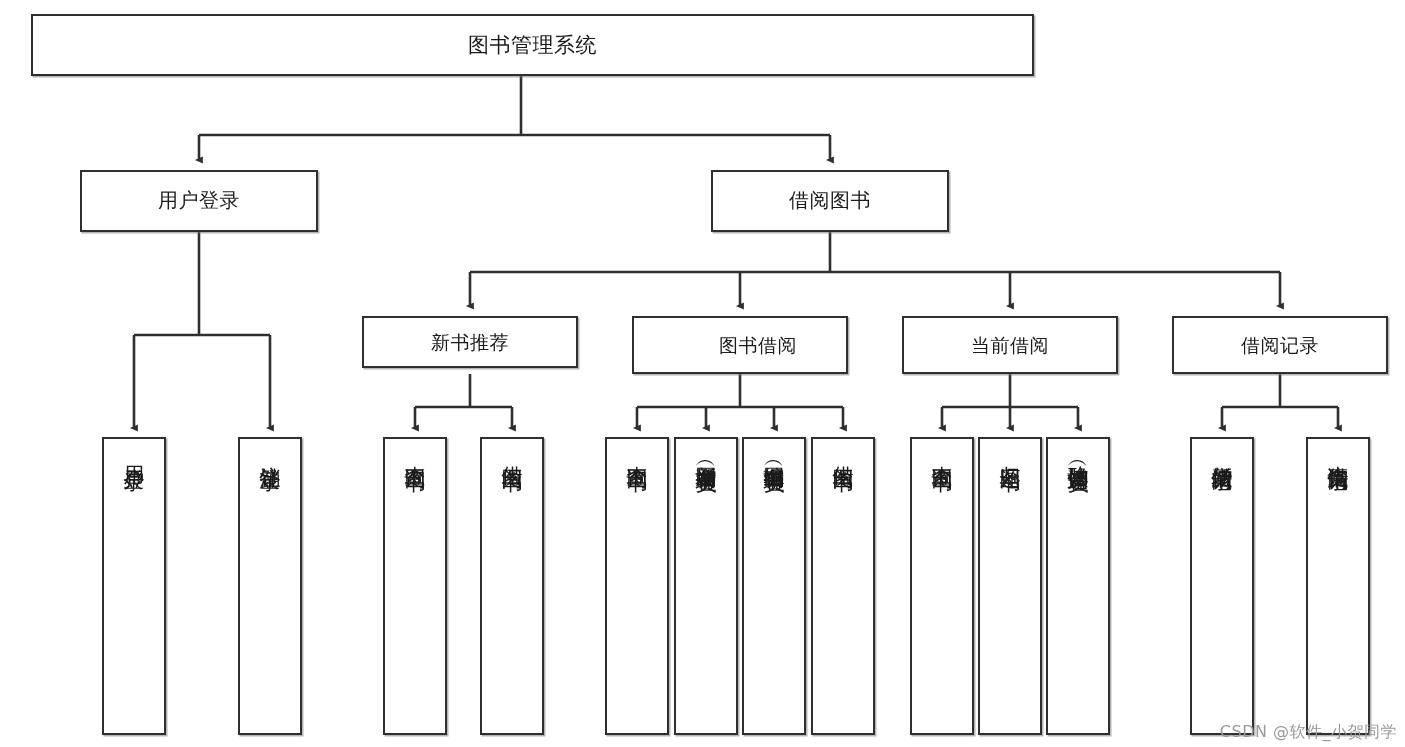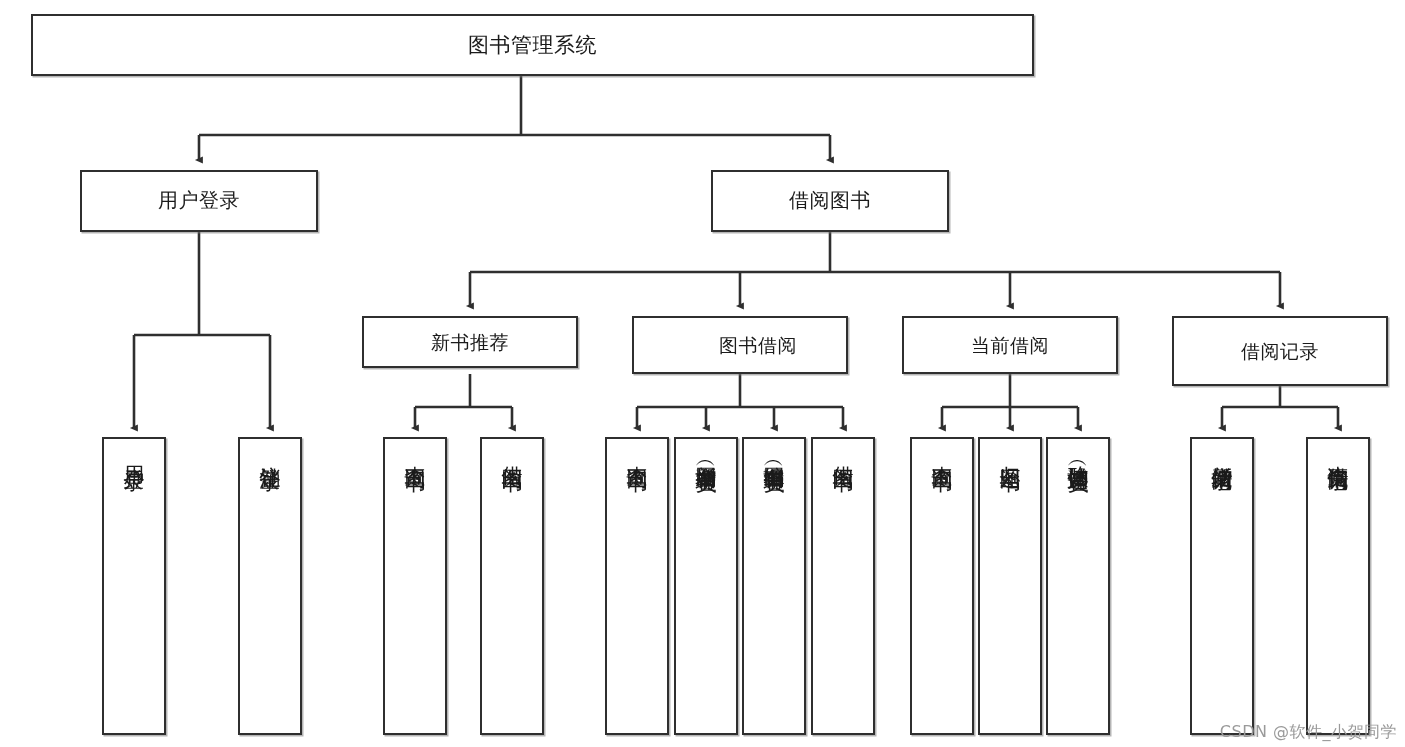--- a/index.html
+++ b/index.html
@@ -145,21 +145,21 @@
 
   <div class="node h lvl3" style="left:362px; top:316px; width:216px; height:52px;">
     <span class="node-label">新书推荐</span>
   </div>
   <div class="node h lvl3" style="left:632px; top:316px; width:216px; height:58px;padding-left:36px;">
     <span class="node-label">图书借阅</span>
   </div>
   <div class="node h lvl3" style="left:902px; top:316px; width:216px; height:58px;align-items:center;">
     <span class="node-label">当前借阅</span>
   </div>
-  <div class="node h lvl3" style="left:1172px; top:316px; width:216px; height:70px;">
+  <div class="node h lvl3" style="left:1172px; top:316px; width:216px; height:58px;">
     <span class="node-label">借阅记录</span>
   </div>
 
   <div class="node v" style="left:102px; top:437px; width:64px; height:298px;">
     <span class="node-label">用户登录</span>
   </div>
   <div class="node v" style="left:238px; top:437px; width:64px; height:298px;">
     <span class="node-label">注销登录</span>
   </div>
 

